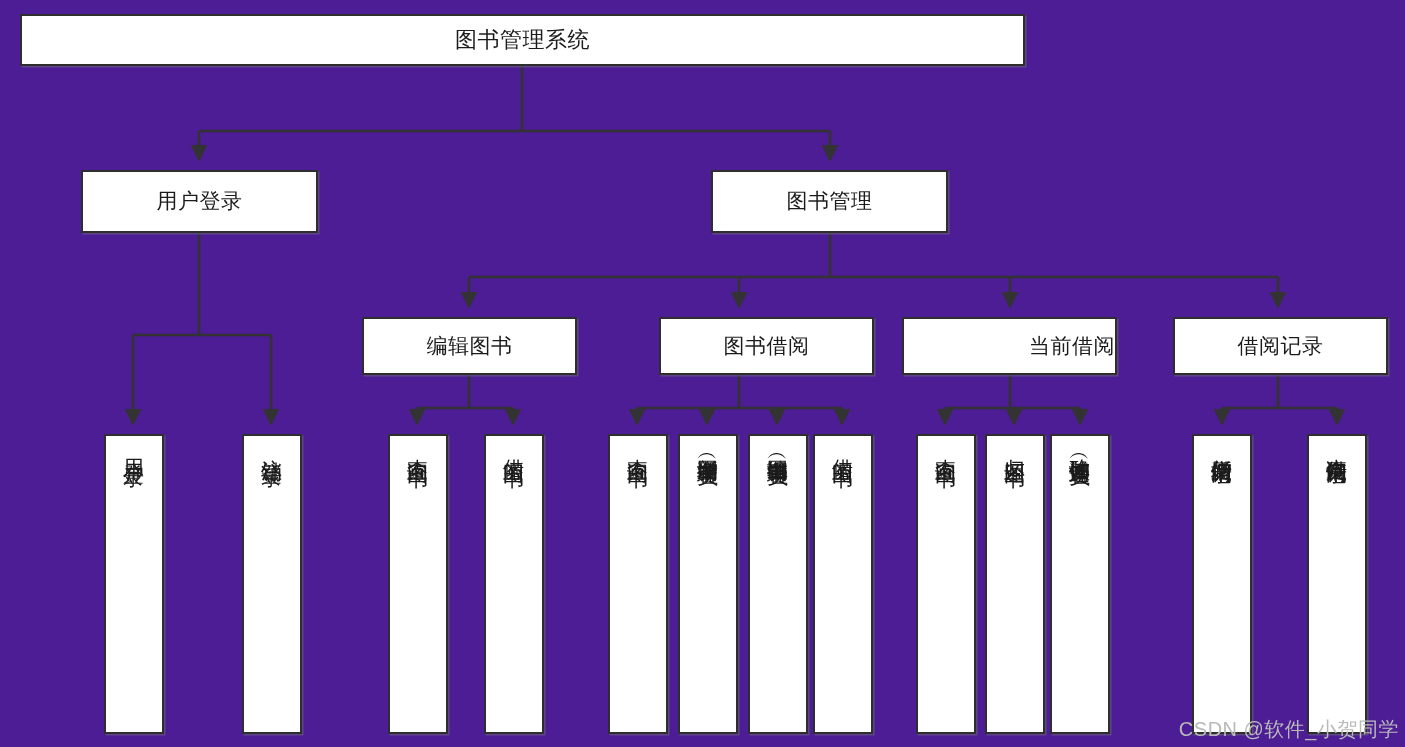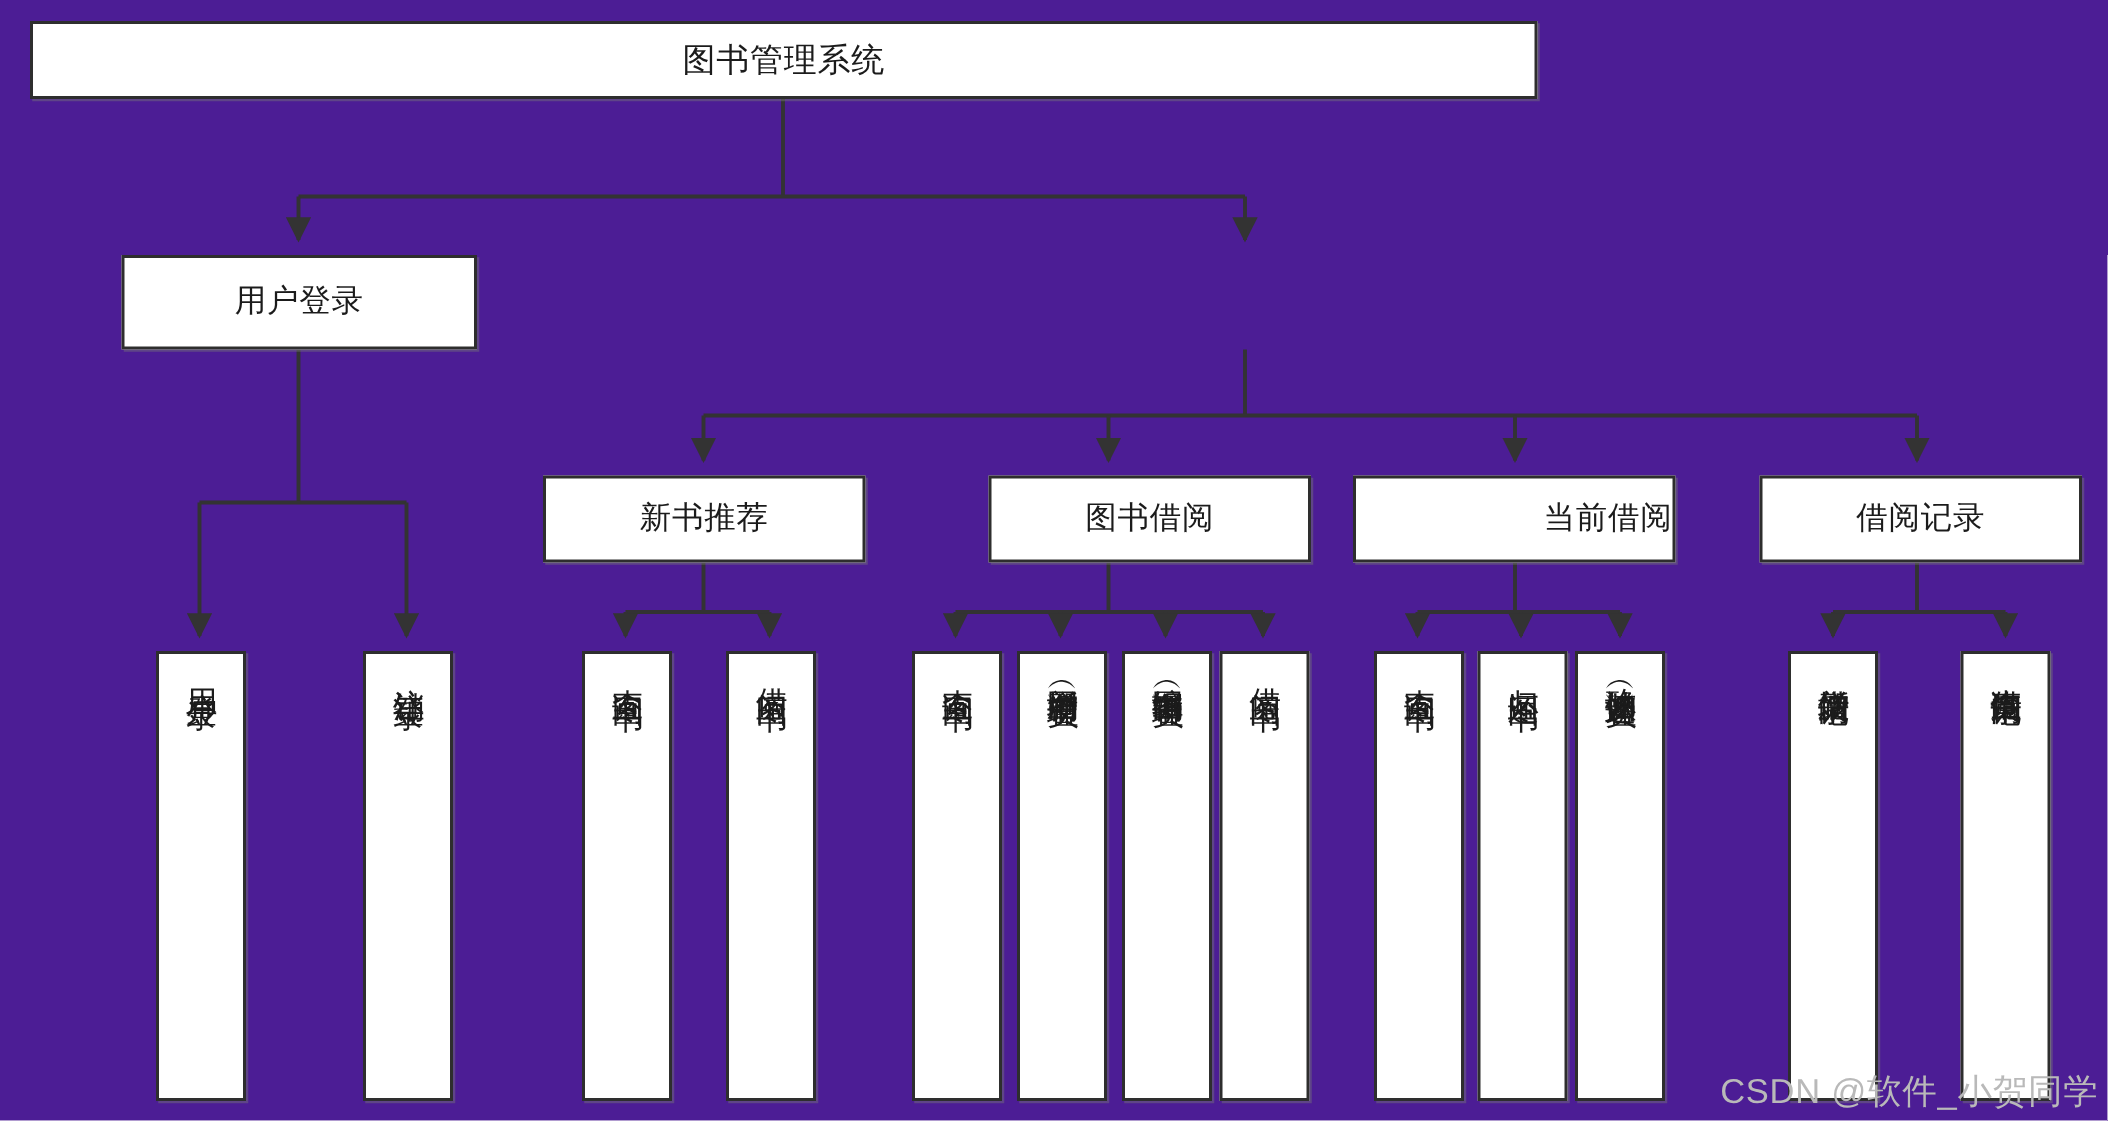--- a/index.html
+++ b/index.html
@@ -56,21 +56,21 @@
     font-size:21px;
     line-height:1.0;
     letter-spacing:3px;
     max-height:282px;
   }
   .node.v.tall .lbl{ letter-spacing:1px; }
   #watermark{
     position:absolute;
     right:6px;
     bottom:4px;
-    font-size:23px;
+    font-size:20px;
     color:#b9b9b9;
     letter-spacing:0.5px;
     white-space:nowrap;
     user-select:none;
   }
 </style>
 </head>
 <body>
 
 <div id="canvas">
@@ -125,23 +125,26 @@
     </g>
   </svg>
 
   <div class="node h root" style="left:20px;top:14px;width:1005px;height:52px;">
     <span class="lbl">图书管理系统</span>
   </div>
 
   <div class="node h" style="left:81px;top:170px;width:237px;height:63px;">
     <span class="lbl">用户登录</span>
   </div>
+  <div class="node h" style="left:711px;top:170px;width:237px;height:63px;">
+    <span class="lbl">图书管理</span>
+  </div>
 
   <div class="node h" style="left:362px;top:317px;width:215px;height:58px;">
-    <span class="lbl">新书推荐</span>
+    <span class="lbl">编辑图书</span>
   </div>
   <div class="node h" style="left:659px;top:317px;width:215px;height:58px;">
     <span class="lbl">图书借阅</span>
   </div>
   <div class="node h" style="left:902px;top:317px;width:215px;height:58px;justify-content:flex-end;">
     <span class="lbl">当前借阅</span>
   </div>
   <div class="node h" style="left:1173px;top:317px;width:215px;height:58px;">
     <span class="lbl">借阅记录</span>
   </div>

